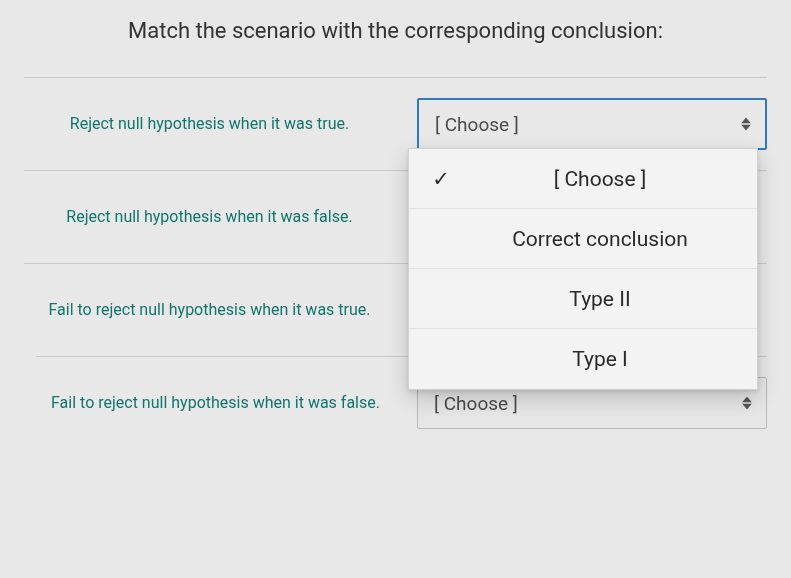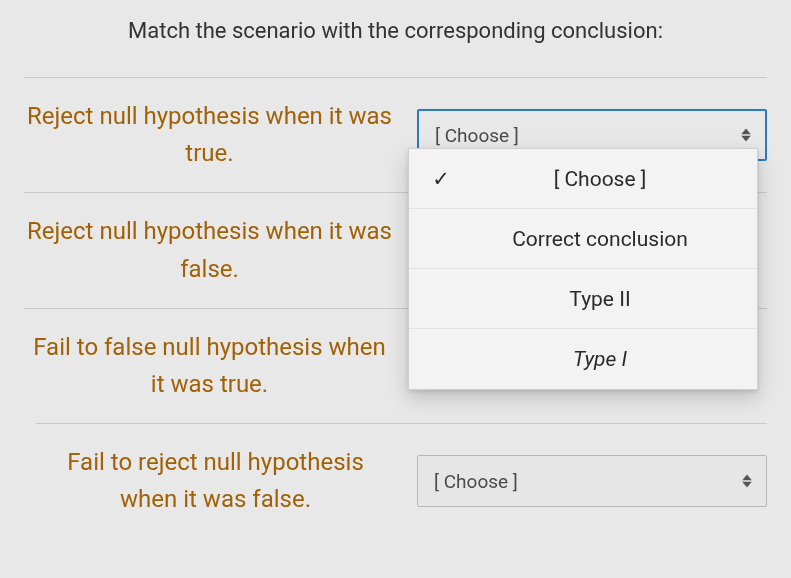--- a/index.html
+++ b/index.html
@@ -34,23 +34,23 @@
     border-top: 1px solid #c9c9c9;
     padding: 20px 0 20px 0;
     gap: 16px;
   }
   .row:last-child {
     padding-bottom: 0;
     margin-left: 12px;
   }
   .prompt {
     flex: 1 1 360px;
-    font-size: 24px;
+    font-size: 16px;
     line-height: 1.55;
-    color: #a16207;
+    color: #0f766e;
     padding-right: 6px;
   }
   .select-slot {
     flex: 0 0 350px;
     position: relative;
     height: 52px;
   }
   .select {
     width: 350px;
     height: 52px;
@@ -94,21 +94,20 @@
     align-items: center;
     height: 60px;
     padding: 0 18px 0 22px;
     font-size: 21px;
     color: #2b2b2b;
     border-bottom: 1px solid #e3e3e3;
     gap: 10px;
   }
   .dropdown-item:last-child {
     border-bottom: none;
-    font-style: italic;
   }
   .check {
     width: 20px;
     flex: 0 0 20px;
     display: flex;
     justify-content: center;
   }
   .option-label {
     flex: 1;
   }
@@ -140,21 +139,21 @@
         </div>
       </div>
     </div>
 
     <div class="row">
       <div class="prompt">Reject null hypothesis when it was false.</div>
       <div class="select-slot"></div>
     </div>
 
     <div class="row">
-      <div class="prompt">Fail to false null hypothesis when it was true.</div>
+      <div class="prompt">Fail to reject null hypothesis when it was true.</div>
       <div class="select-slot"></div>
     </div>
 
     <div class="row">
       <div class="prompt">Fail to reject null hypothesis when it was false.</div>
       <div class="select-slot">
         <div class="select">
           <span>[ Choose ]</span>
           <span class="updown">
             <svg width="10" height="6" viewBox="0 0 10 6">

